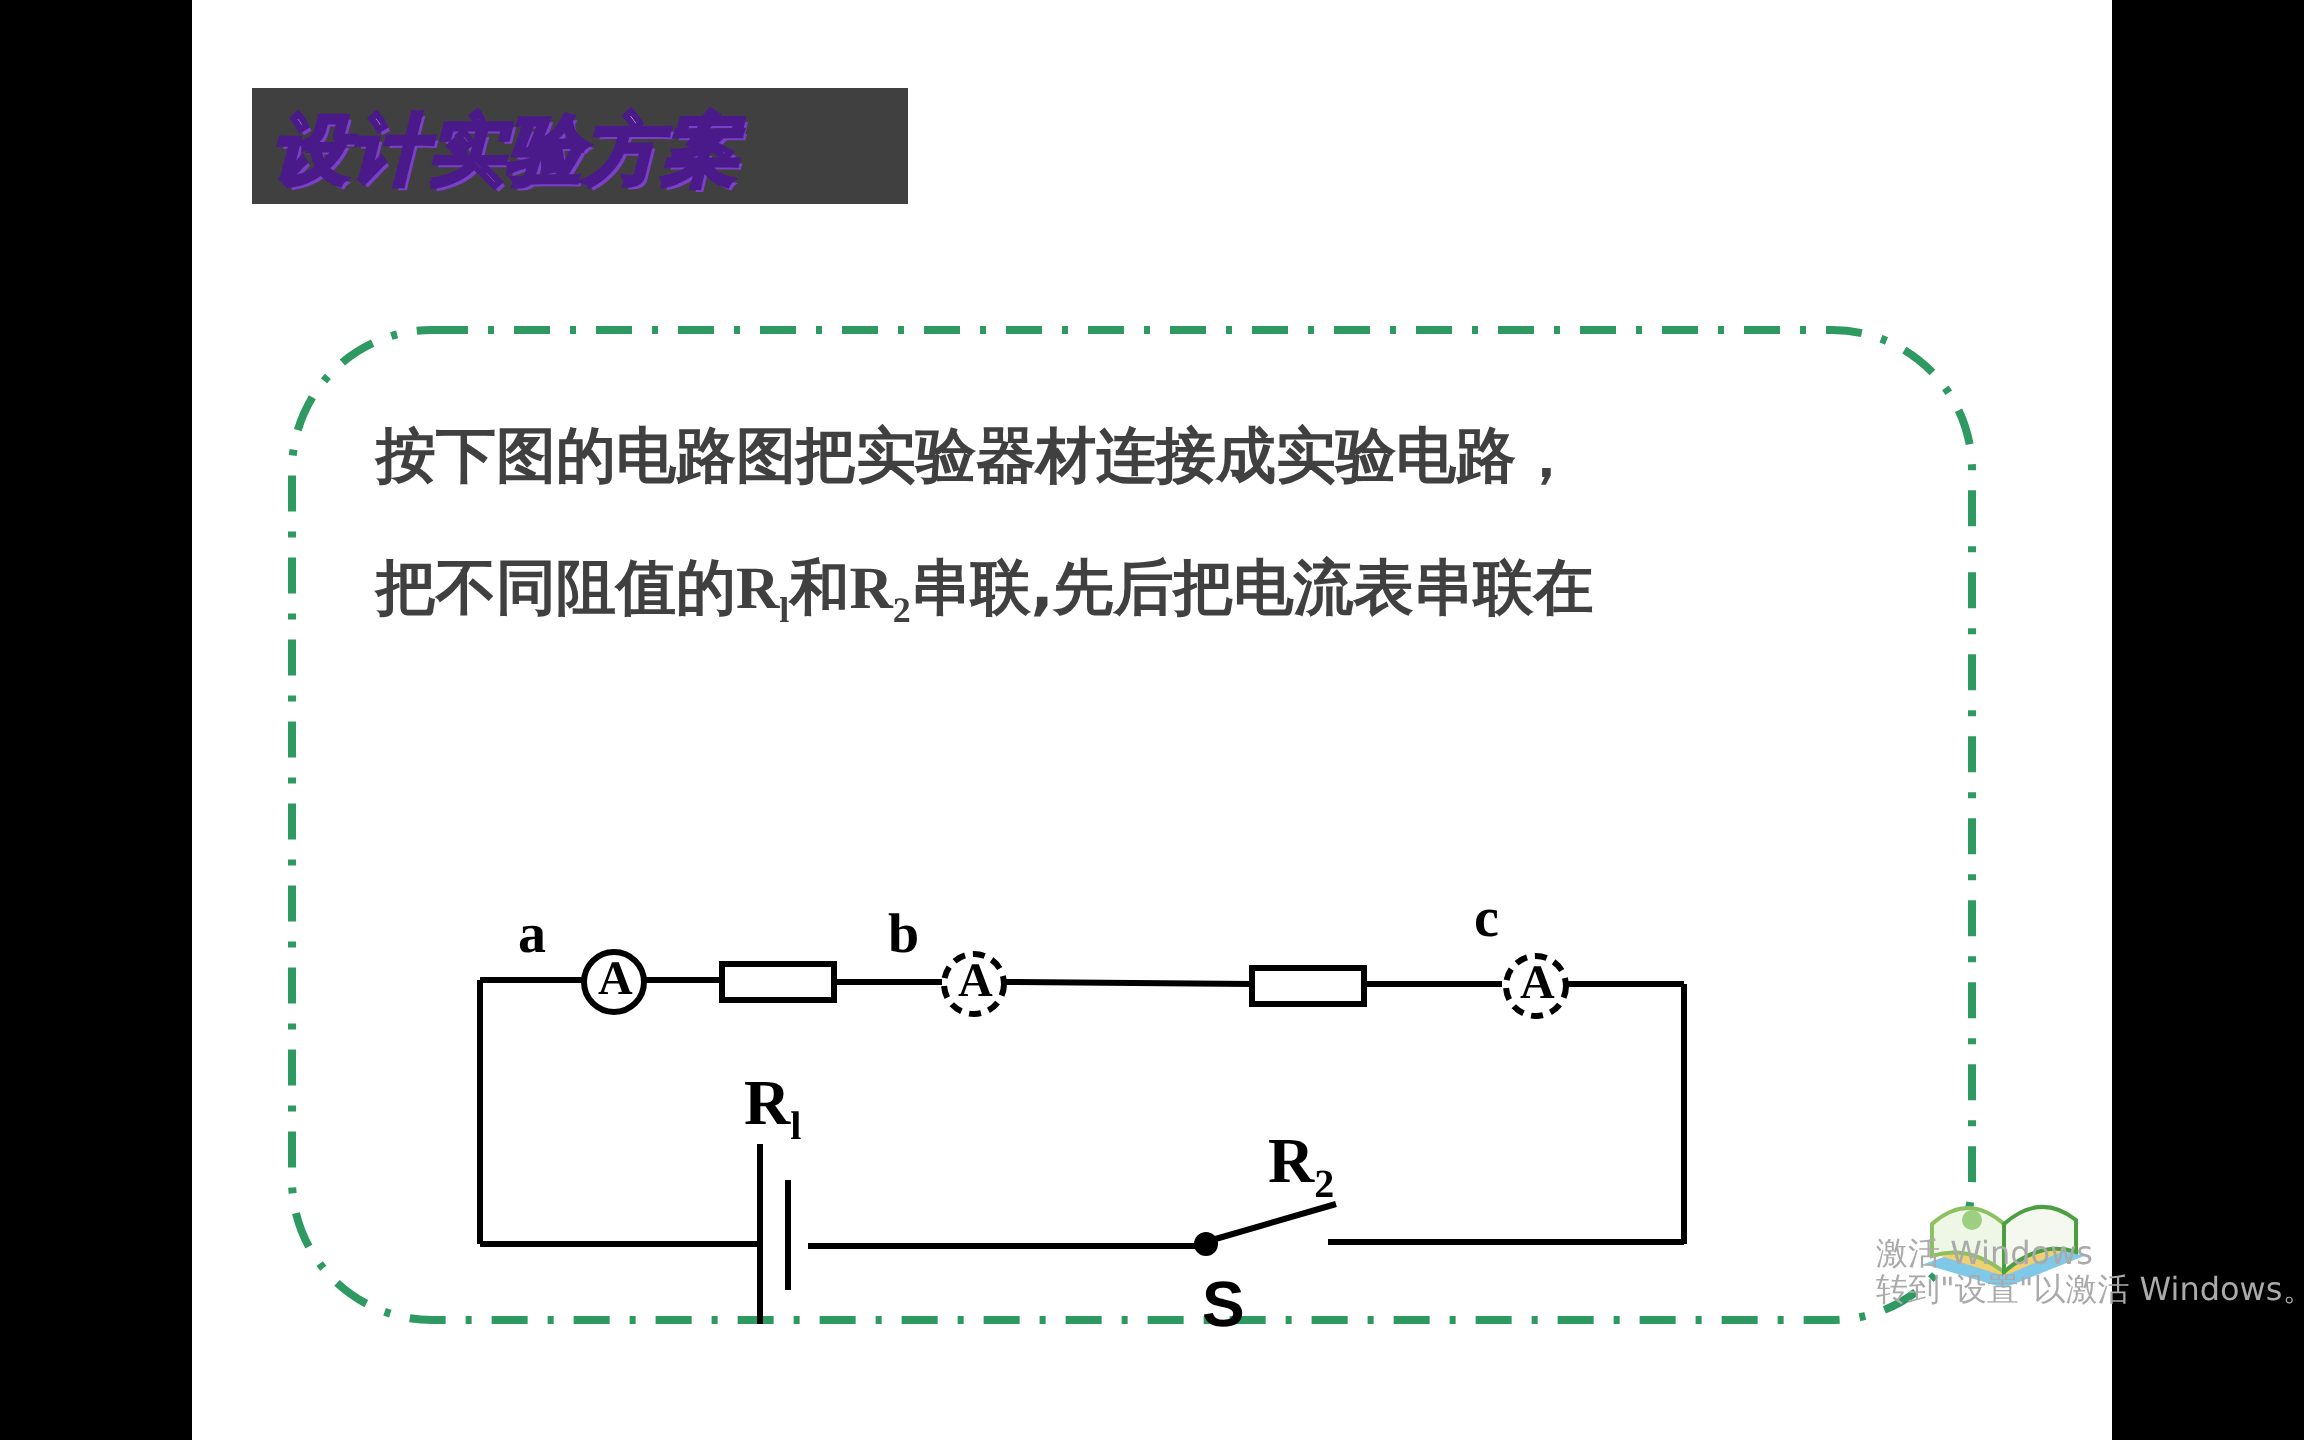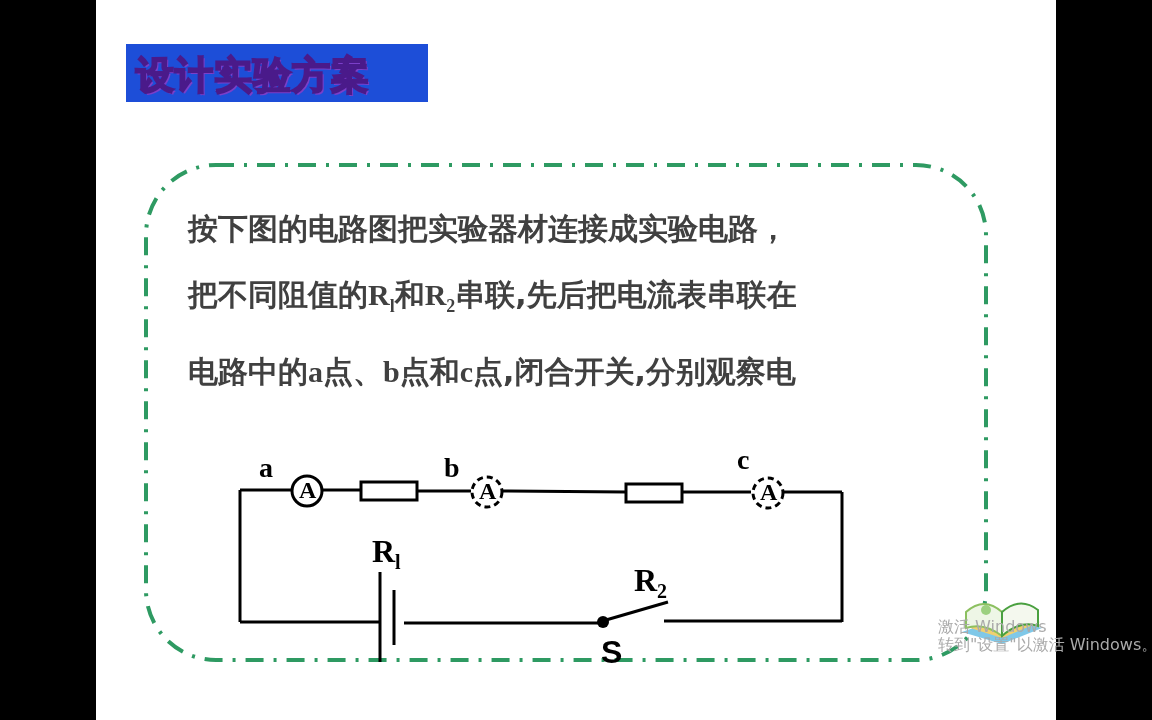--- a/index.html
+++ b/index.html
@@ -1,19 +1,19 @@
 <!DOCTYPE html>
 <html><head>
 <meta charset="utf-8">
 <style>
   html,body{margin:0;padding:0;}
   body{width:1152px;height:720px;background:#000;position:relative;overflow:hidden;
        font-family:"DejaVu Sans",sans-serif;}
   .slide{position:absolute;left:96px;top:0;width:960px;height:720px;background:#fff;}
-  .title-box{position:absolute;left:30px;top:44px;width:302px;height:58px;background:#1d4ed8;}
+  .title-box{position:absolute;left:30px;top:44px;width:328px;height:58px;background:#404040;font-style:italic;}
   .title-text{position:absolute;left:10px;top:6px;font-size:38px;font-weight:bold;
        color:#fff6f6;letter-spacing:1px;
        -webkit-text-stroke:2px #4a1a8a;
        text-shadow:2px 2px 0 #7b3fc9;}
   .frame{position:absolute;left:0;top:0;width:960px;height:720px;}
   .para{position:absolute;left:92px;top:196px;width:760px;font-size:30px;font-weight:bold;
        line-height:66px;color:#404040;font-family:"DejaVu Sans",sans-serif;}
   .para .roman{font-family:"Liberation Serif",serif;}
   .para sub{font-size:18px;}
   .circuit{position:absolute;left:0;top:0;width:960px;height:720px;}
@@ -32,21 +32,20 @@
     <span class="title-text">设计实验方案</span>
   </div>
 
   <svg class="frame" viewBox="0 0 960 720">
     <rect x="50" y="165" width="840" height="495" rx="70" ry="70" fill="none" stroke="#2e9a62" stroke-width="4" stroke-dasharray="18 10 3 10"></rect>
   </svg>
 
   <div class="para">
     <div>按下图的电路图把实验器材连接成实验电路，</div>
     <div><span>把不同阻值的</span><span class="roman"><span>R</span><sub>l</sub></span><span>和</span><span class="roman"><span>R</span><sub>2</sub></span><span>串联,先后把电流表串联在</span></div>
-    <div><span>电路中的</span><span class="roman">a</span><span>点、</span><span class="roman">b</span><span>点和</span><span class="roman">c</span><span>点,闭合开关,分别观察电</span></div>
   </div>
 
   <svg class="circuit" viewBox="0 0 960 720">
     <g stroke="#000" stroke-width="3" fill="none">
 
       <line x1="144" y1="490" x2="144" y2="622"></line>
       <line x1="144" y1="490" x2="196" y2="490"></line>
 
       <line x1="226" y1="490" x2="265" y2="490"></line>
       <rect x="265" y="482" width="56" height="18" stroke-width="3"></rect>

